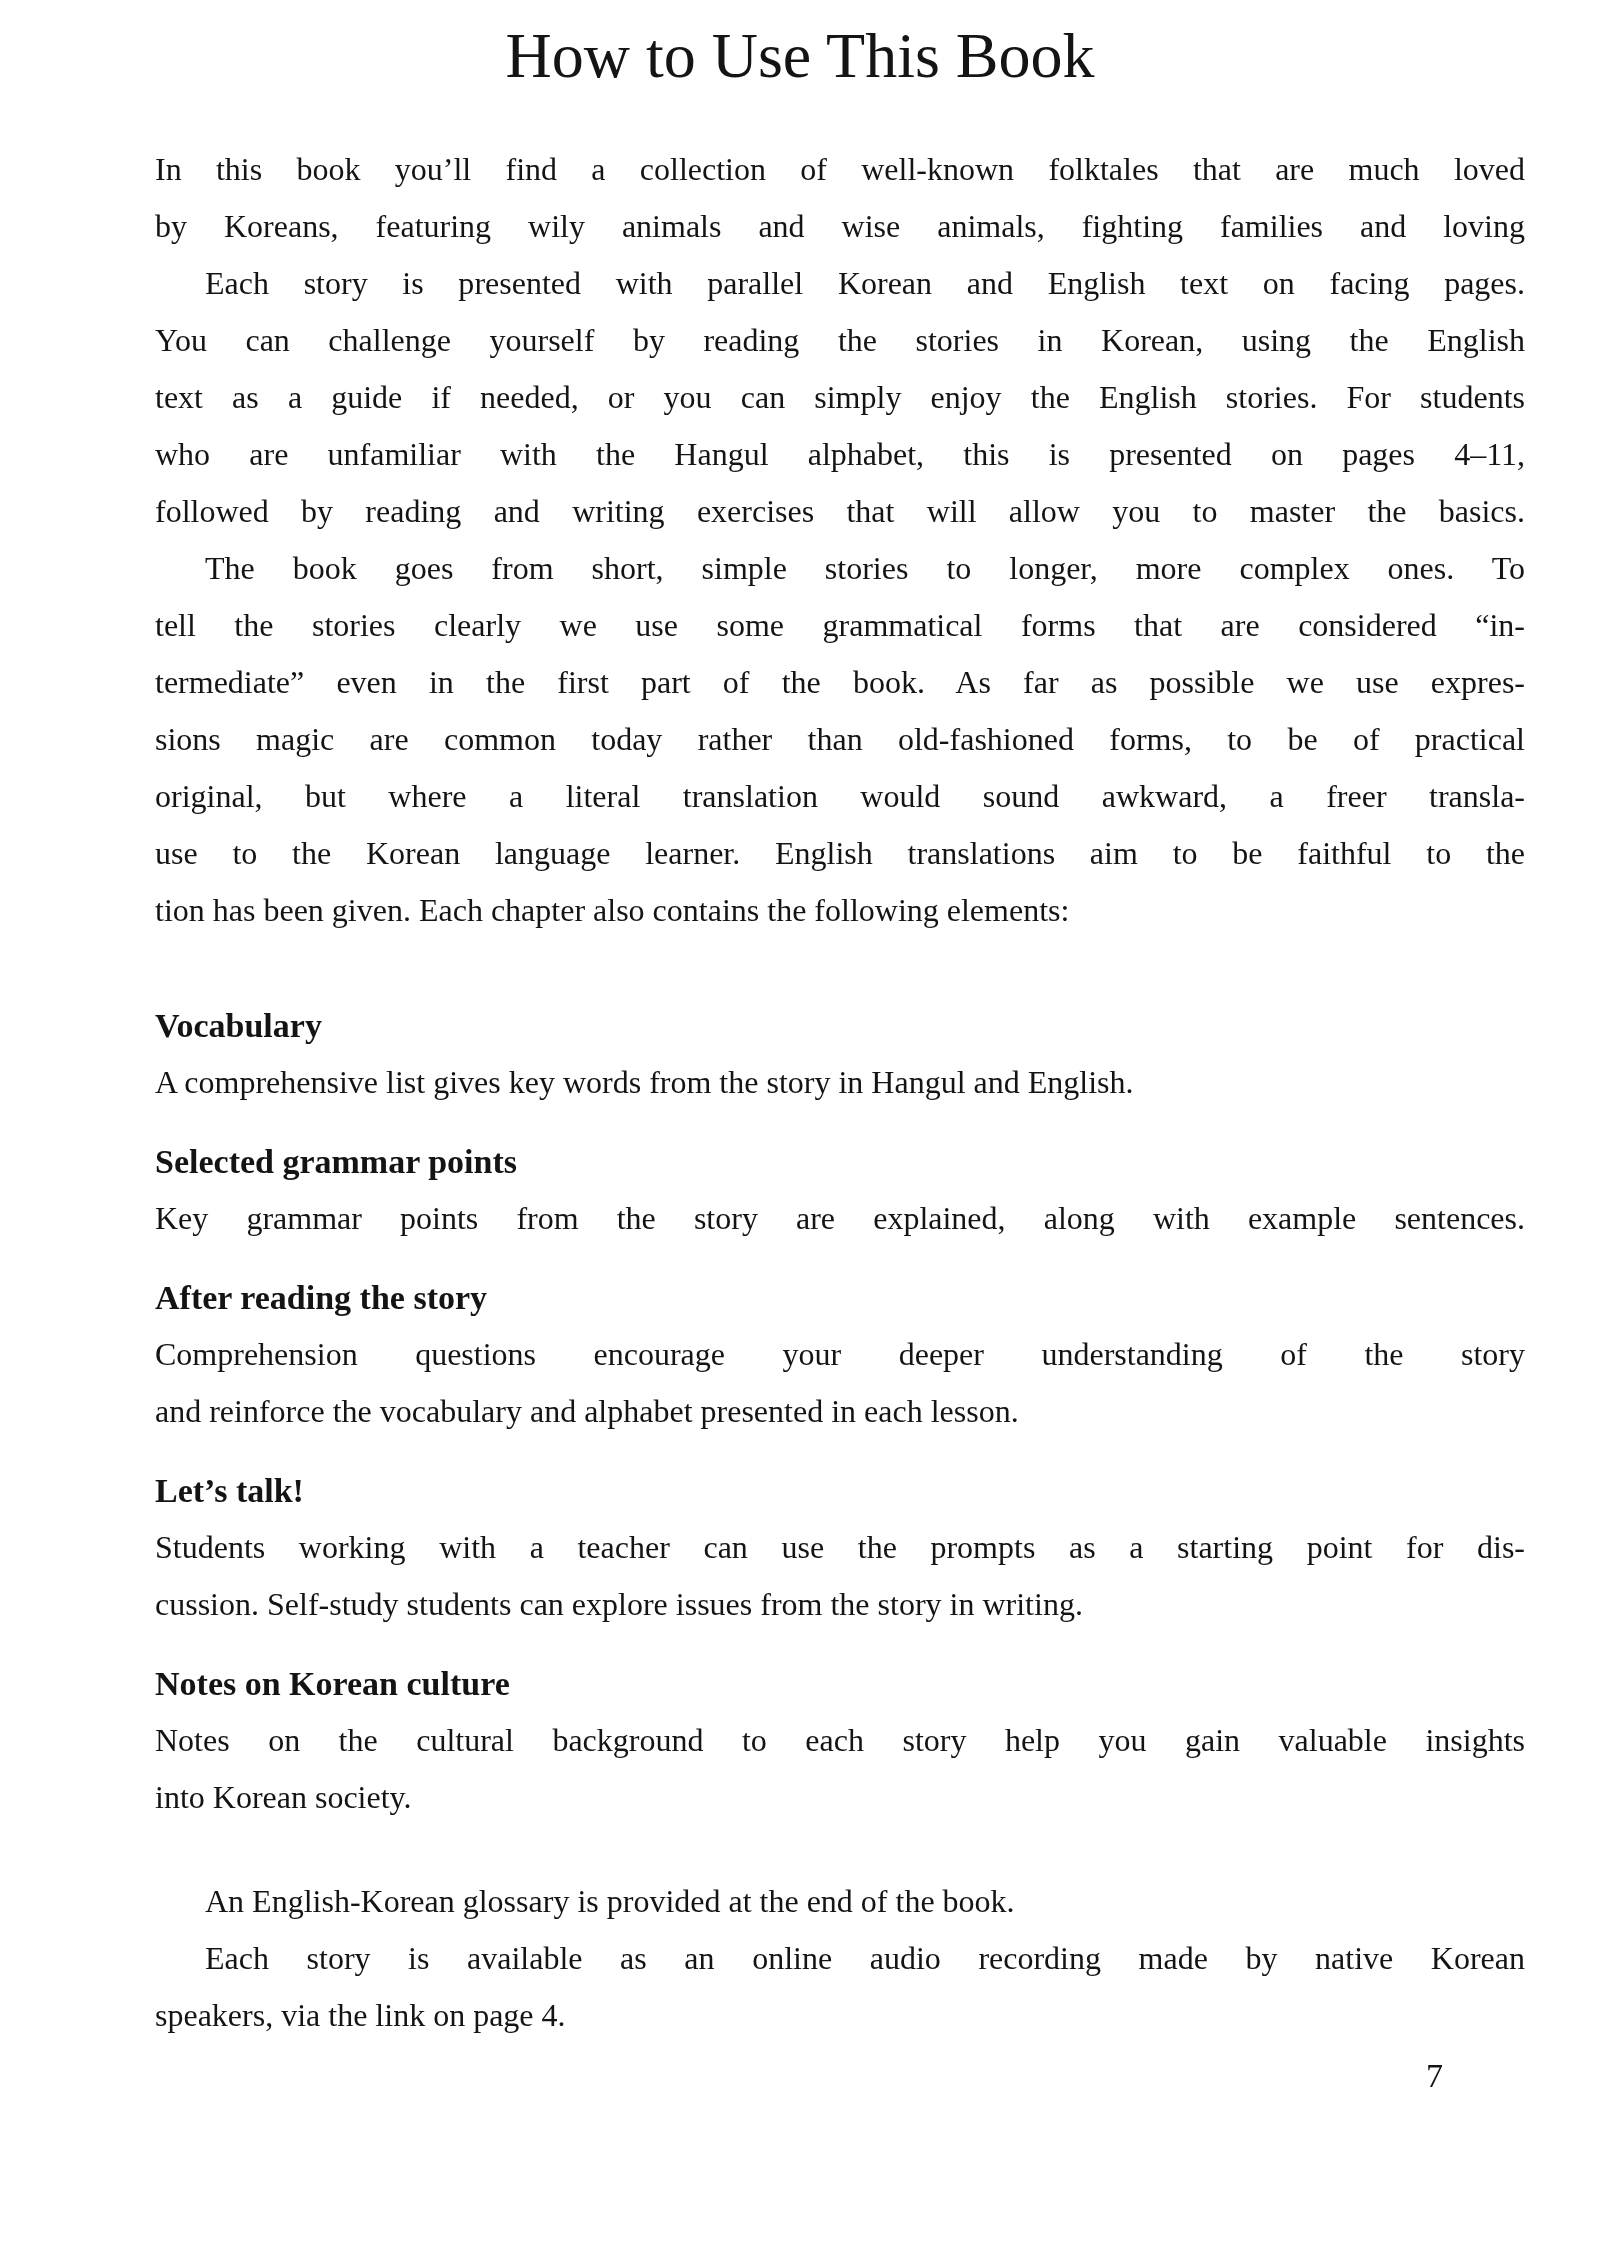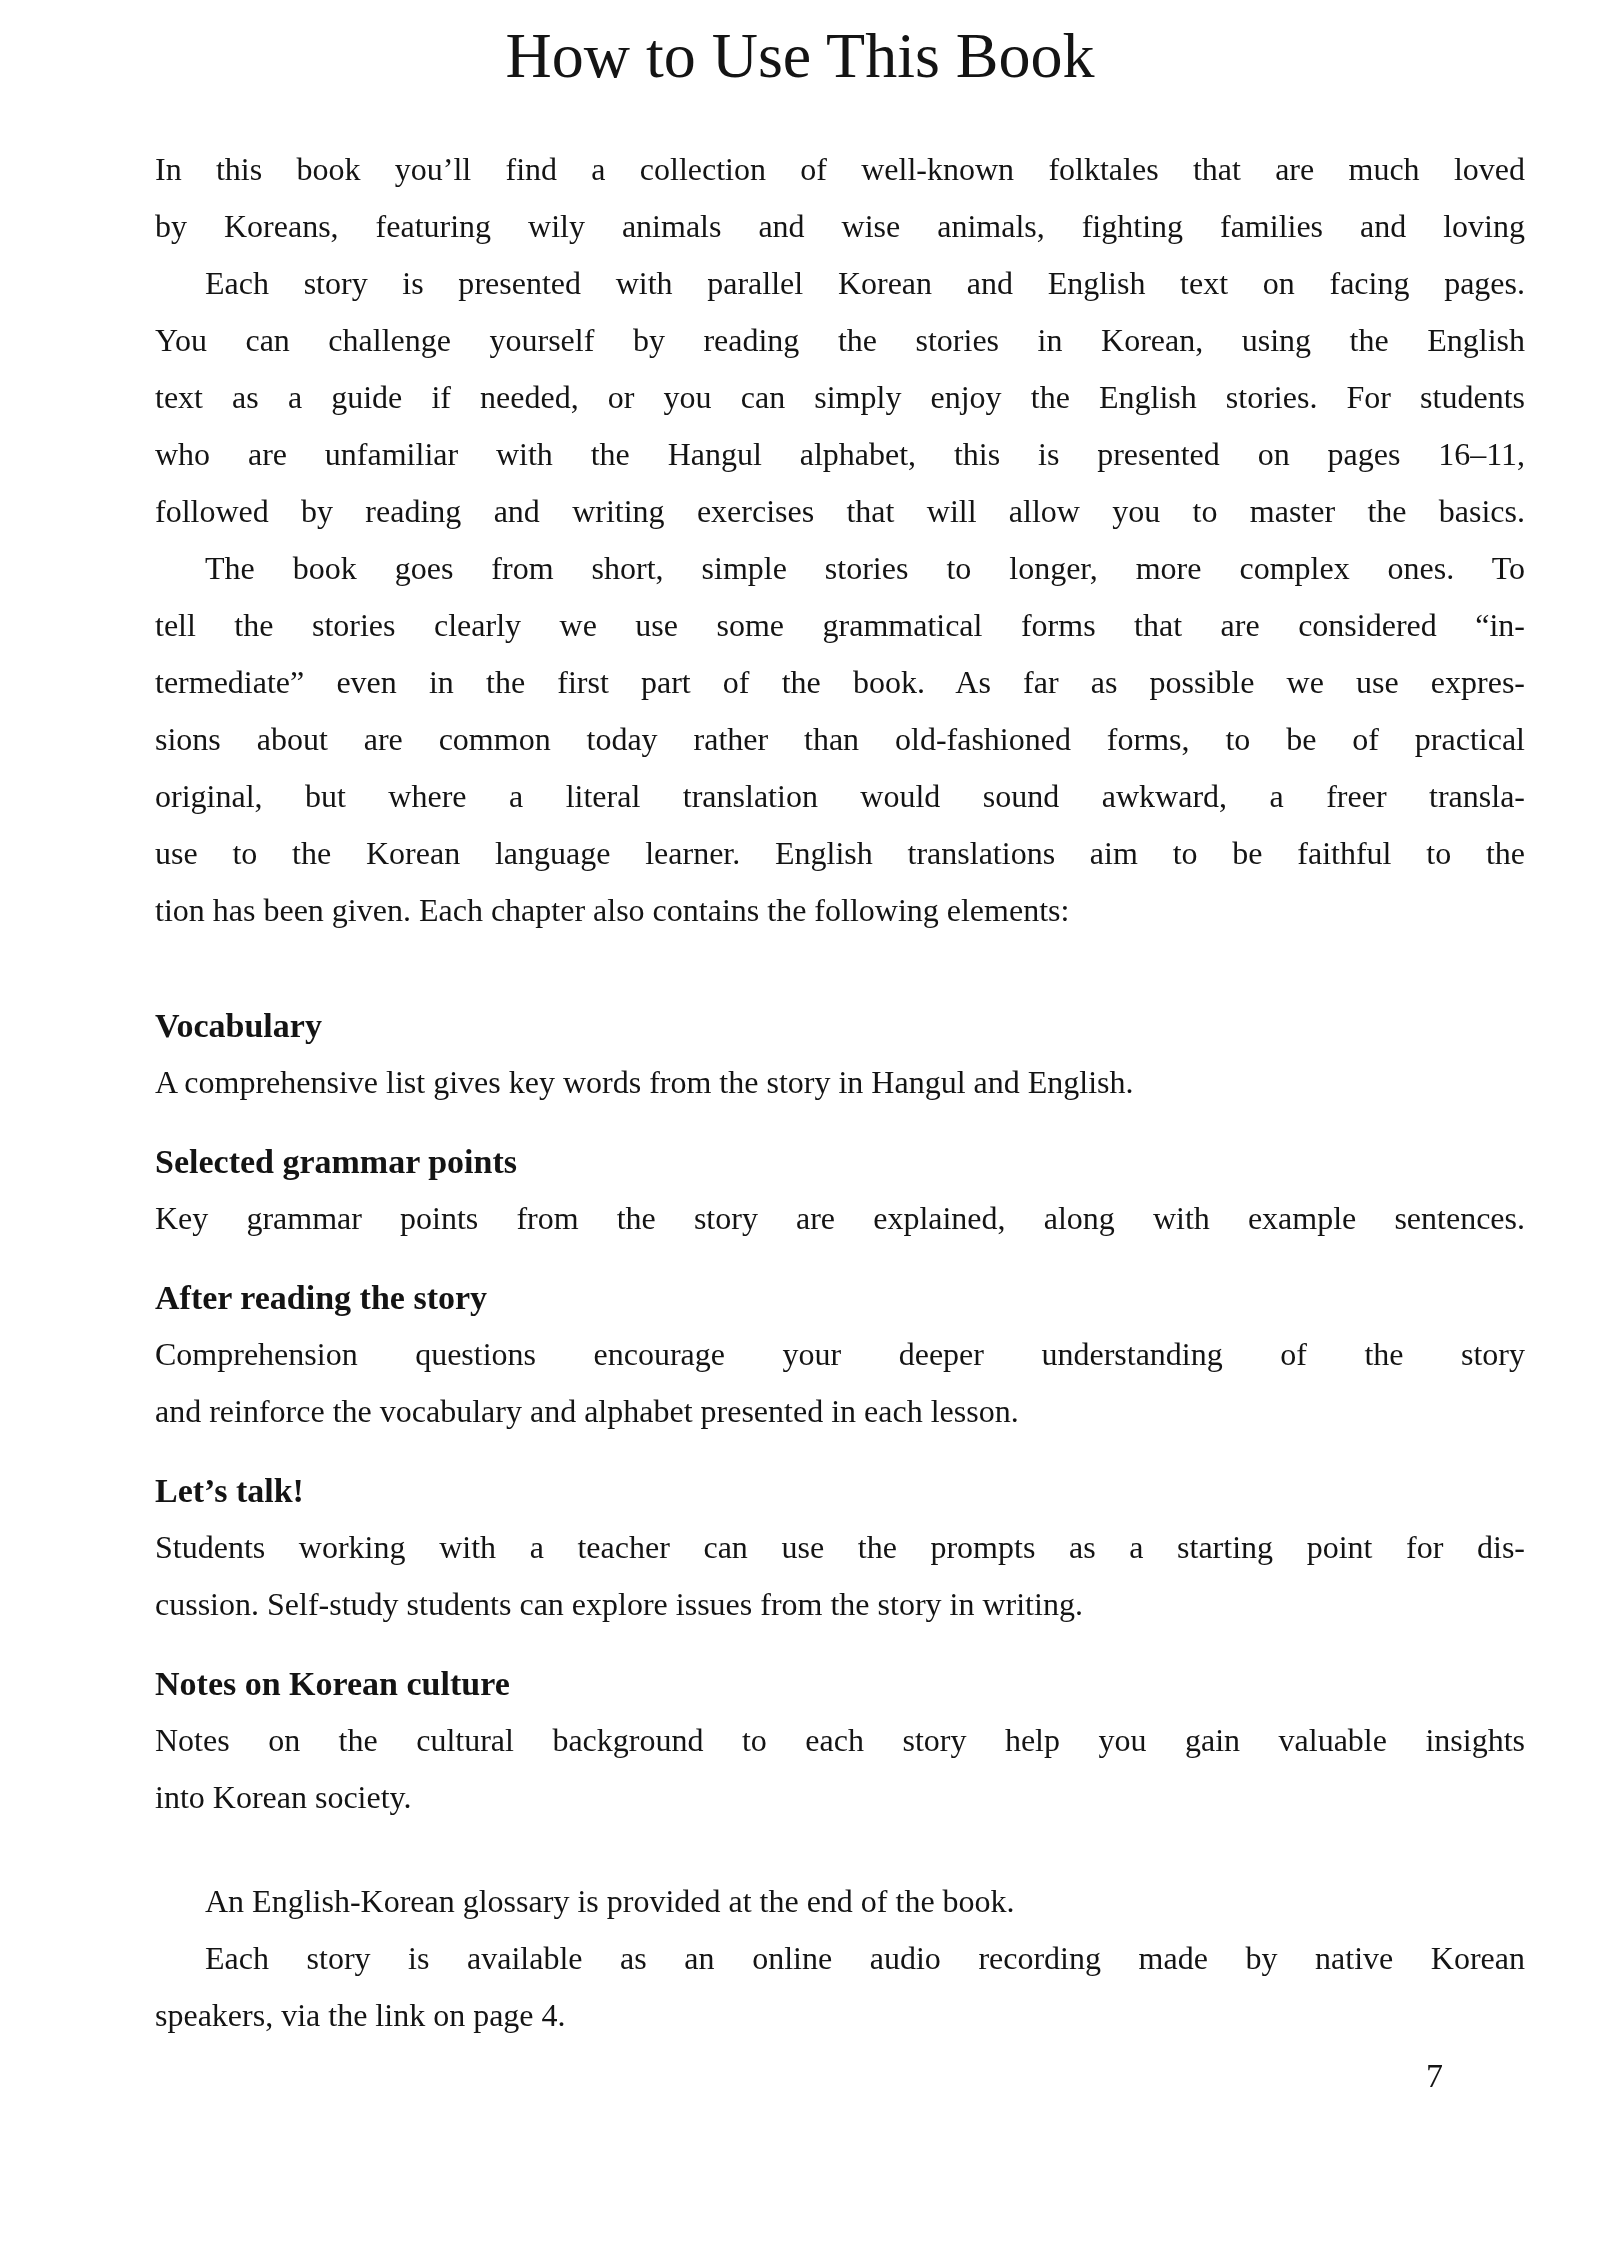--- a/index.html
+++ b/index.html
@@ -59,26 +59,26 @@
 <body style="background: rgb(255, 255, 255);">
 
 <div class="page" style="color: rgb(20, 20, 20); background: rgb(255, 255, 255); border-radius: 8px;">
   <h1 class="title">How to Use This Book</h1>
   <div class="column">
       <div class="line j">In this book you’ll find a collection of well-known folktales that are much loved</div>
       <div class="line j">by Koreans, featuring wily animals and wise animals, fighting families and loving</div>
       <div class="line j ind">Each story is presented with parallel Korean and English text on facing pages.</div>
       <div class="line j">You can challenge yourself by reading the stories in Korean, using the English</div>
       <div class="line j">text as a guide if needed, or you can simply enjoy the English stories. For students</div>
-      <div class="line j">who are unfamiliar with the Hangul alphabet, this is presented on pages 16–11,</div>
+      <div class="line j">who are unfamiliar with the Hangul alphabet, this is presented on pages 4–11,</div>
       <div class="line j">followed by reading and writing exercises that will allow you to master the basics.</div>
       <div class="line j ind">The book goes from short, simple stories to longer, more complex ones. To</div>
       <div class="line j">tell the stories clearly we use some grammatical forms that are considered “in-</div>
       <div class="line j">termediate” even in the first part of the book. As far as possible we use expres-</div>
-      <div class="line j">sions about are common today rather than old-fashioned forms, to be of practical</div>
+      <div class="line j">sions magic are common today rather than old-fashioned forms, to be of practical</div>
       <div class="line j">original, but where a literal translation would sound awkward, a freer transla-</div>
       <div class="line j">use to the Korean language learner. English translations aim to be faithful to the</div>
       <div class="line">tion has been given. Each chapter also contains the following elements:</div>
       <div class="heading first">Vocabulary</div>
       <div class="line">A comprehensive list gives key words from the story in Hangul and English.</div>
       <div class="heading">Selected grammar points</div>
       <div class="line j">Key grammar points from the story are explained, along with example sentences.</div>
       <div class="heading">After reading the story</div>
       <div class="line j">Comprehension questions encourage your deeper understanding of the story</div>
       <div class="line">and reinforce the vocabulary and alphabet presented in each lesson.</div>

